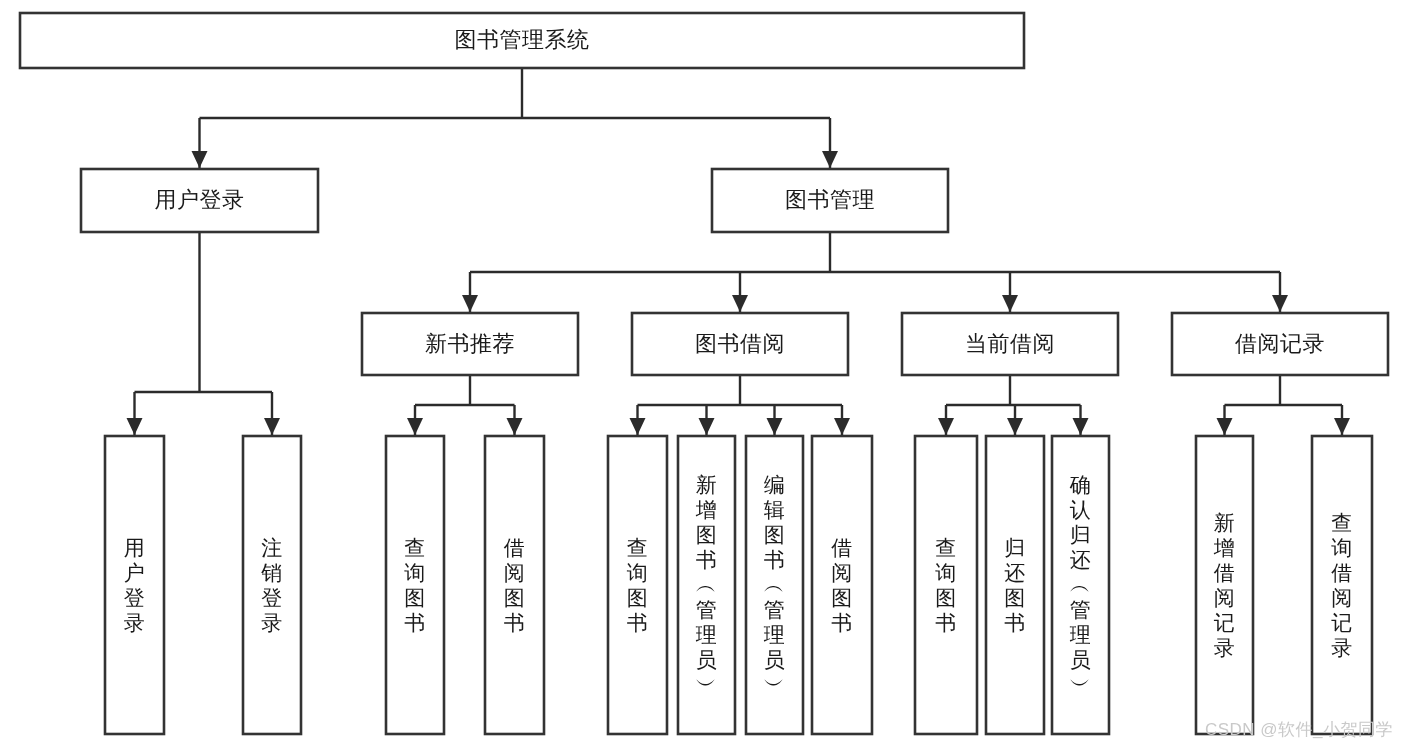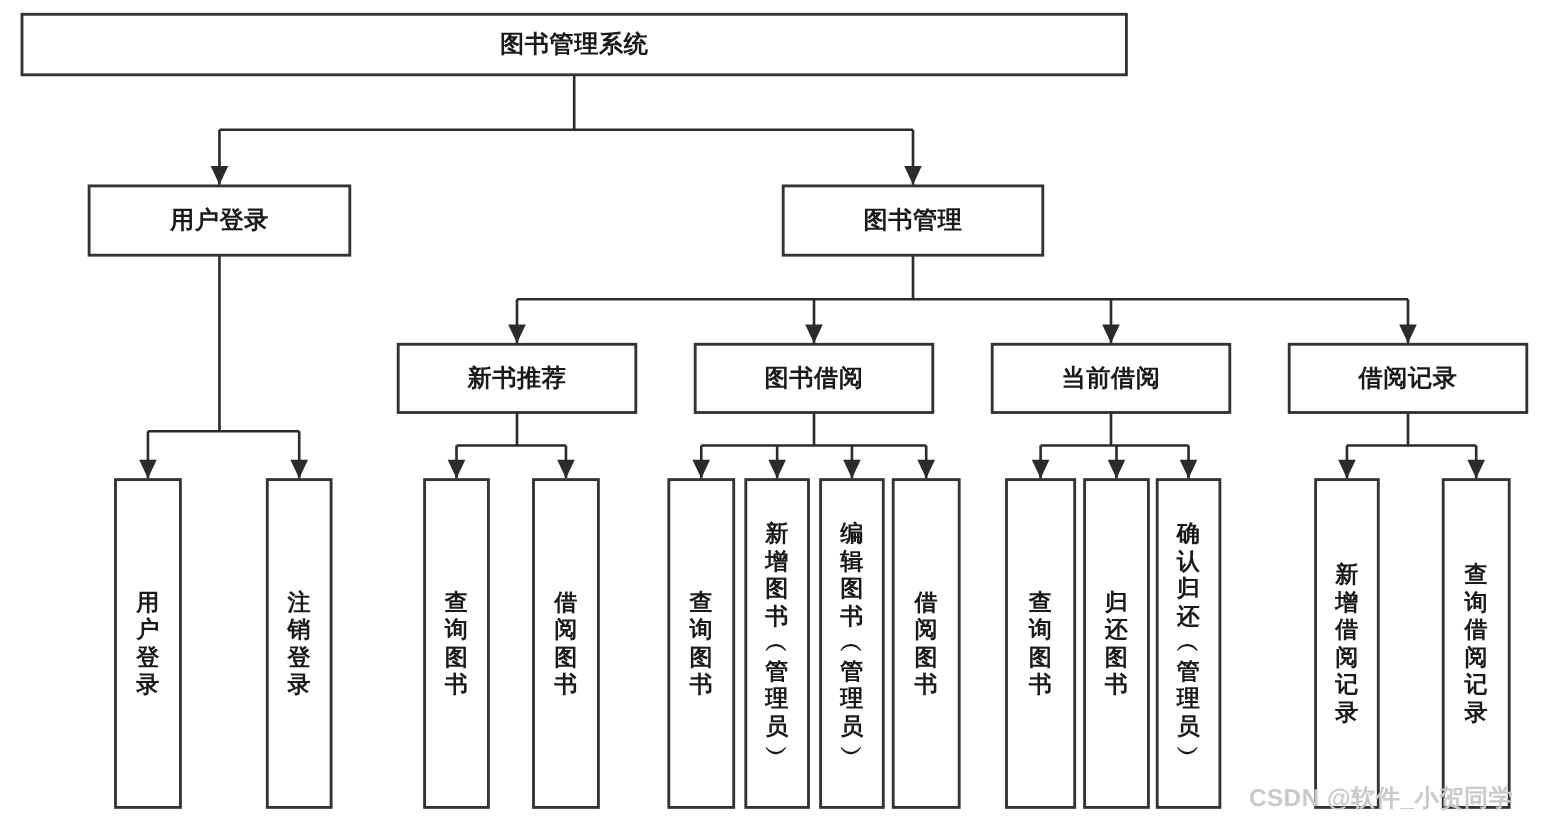--- a/index.html
+++ b/index.html
@@ -10,21 +10,20 @@
   }
   body {
     font-family: "Liberation Sans", "DejaVu Sans", sans-serif;
   }
   #diagram-root {
     position: relative;
     width: 1405px;
     height: 747px;
     background: #ffffff;
     overflow: hidden;
-    font-weight: bold;
   }
   svg.flow {
     position: absolute;
     left: 0;
     top: 0;
     width: 1405px;
     height: 747px;
     display: block;
   }
   .node-rect {
@@ -52,24 +51,24 @@
     stroke-width: 2.4;
     fill: none;
     stroke-linecap: butt;
   }
   .arrow-head {
     fill: #2b2b2b;
     stroke: none;
   }
   .watermark {
     position: absolute;
-    right: 29px;
+    right: 12px;
     bottom: 6px;
     font-family: "Liberation Sans", "DejaVu Sans", sans-serif;
-    font-size: 22px;
+    font-size: 17px;
     color: #c9c9c9;
     white-space: nowrap;
     user-select: none;
     letter-spacing: 0.5px;
   }
 </style>
 </head>
 <body>
 
 <div id="diagram-root">

